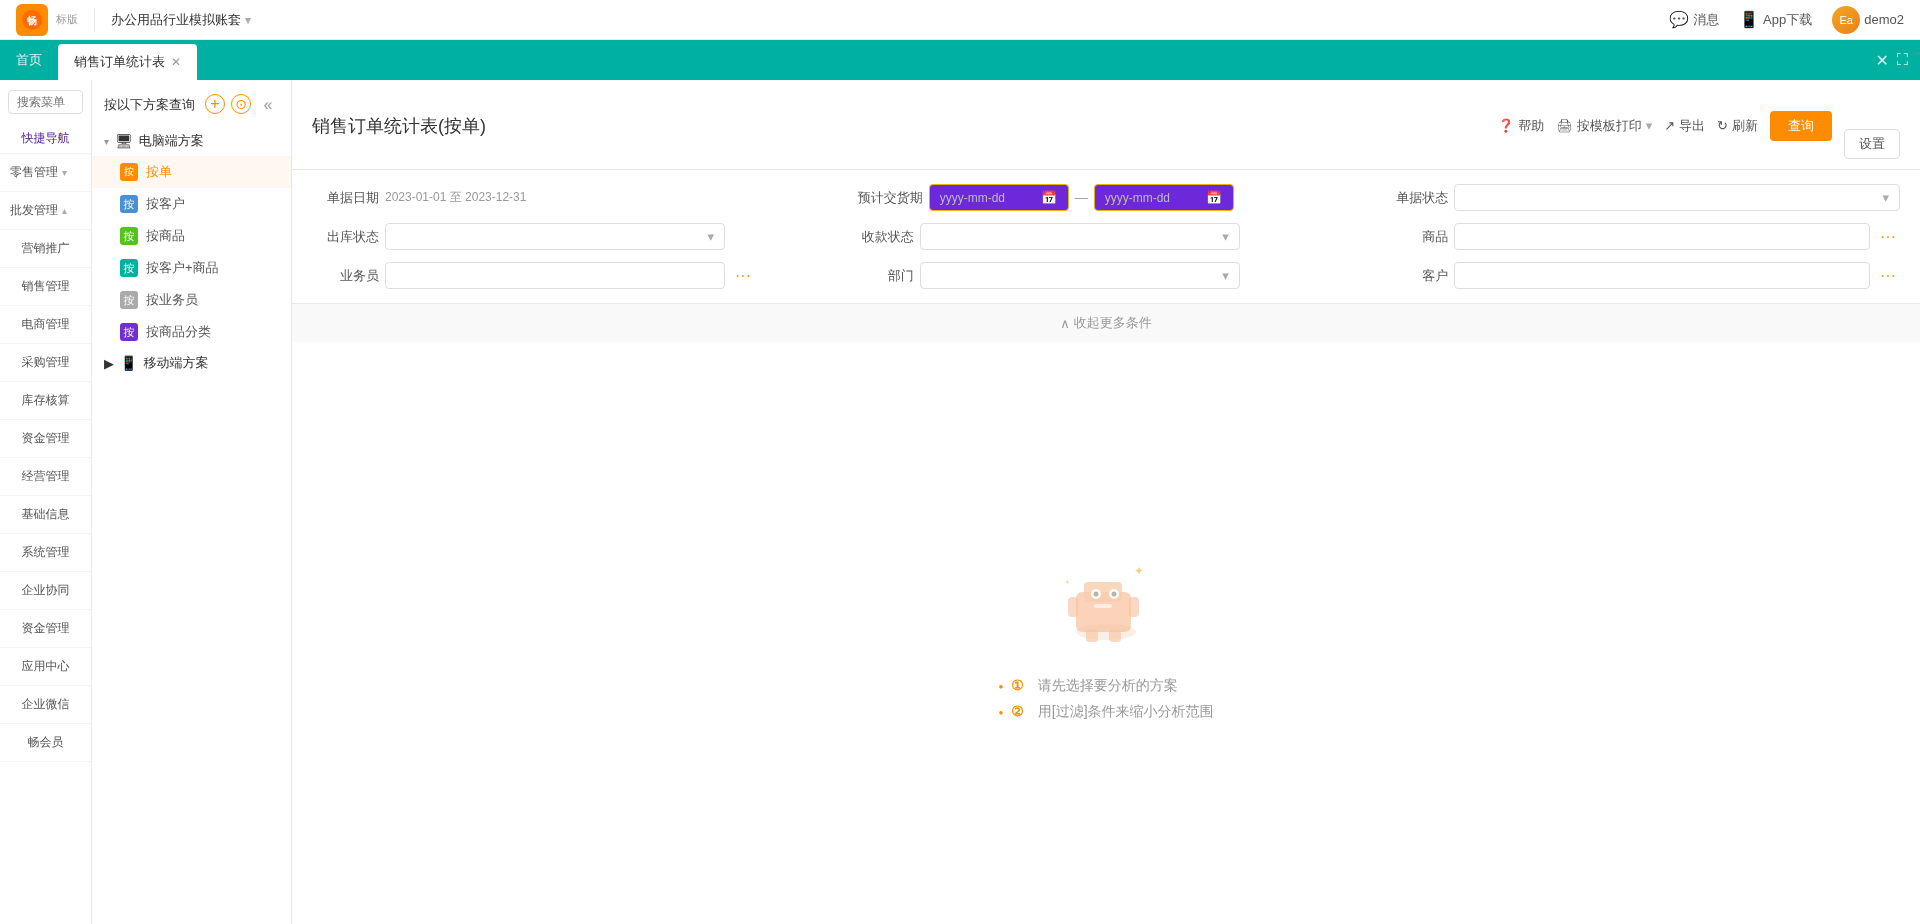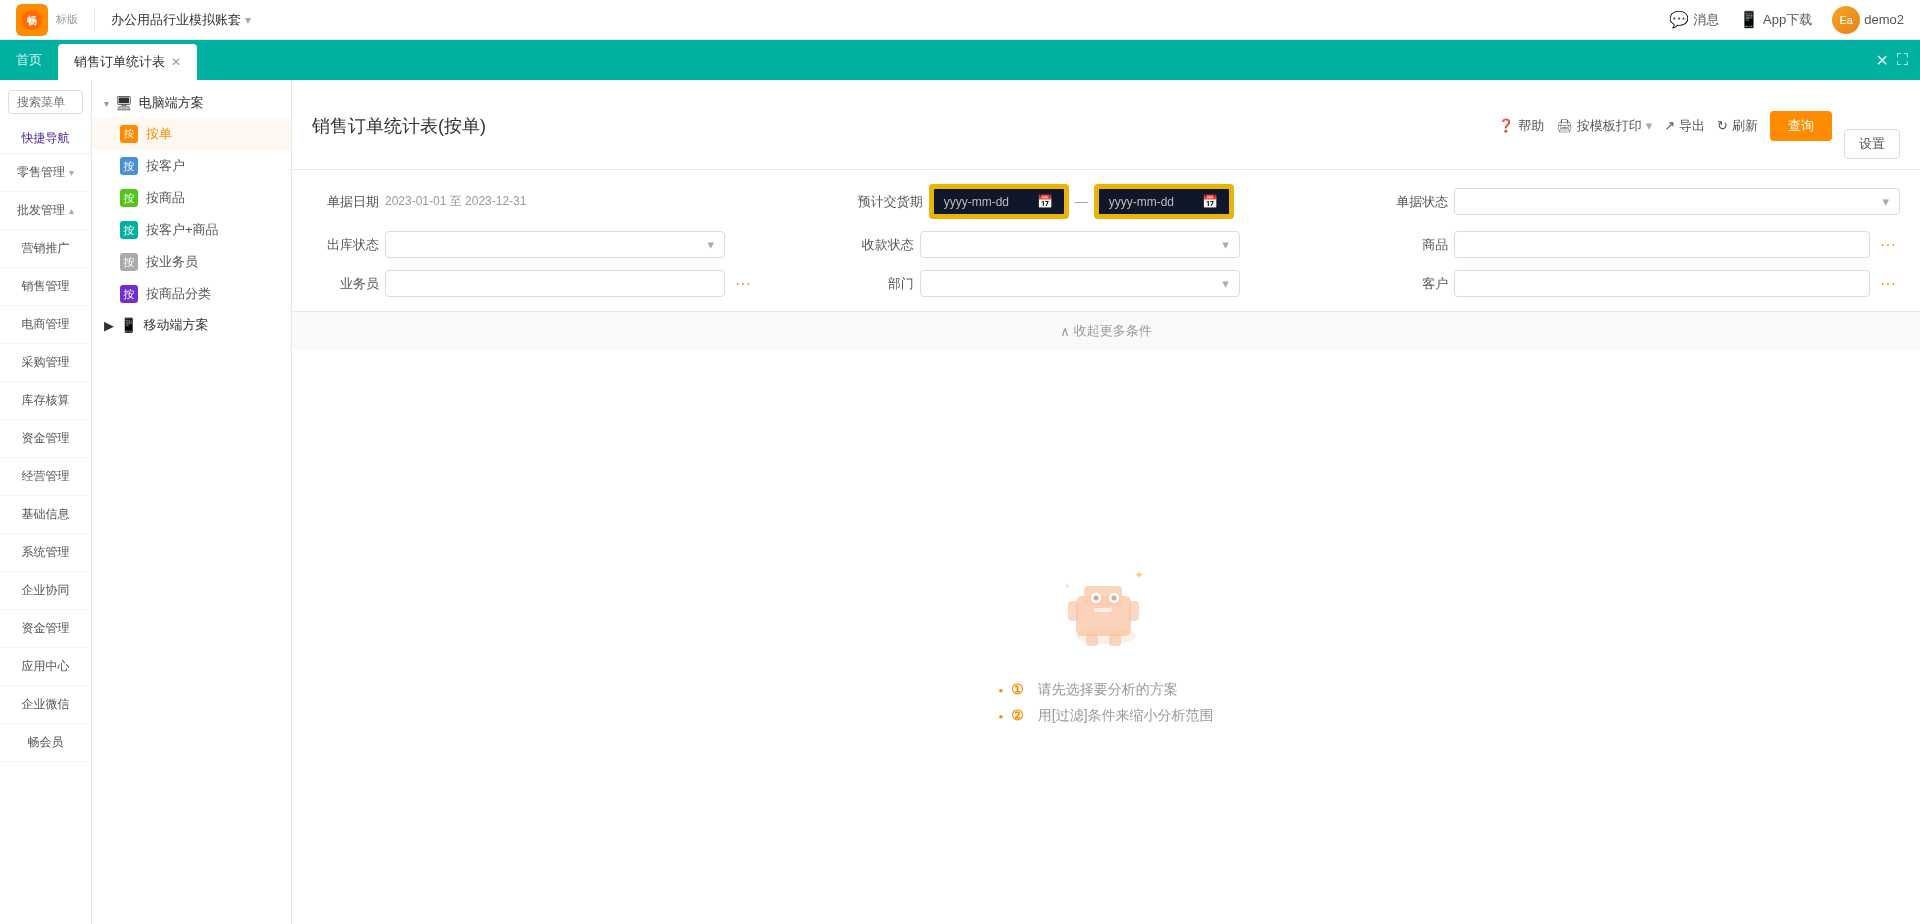--- a/index.html
+++ b/index.html
@@ -26,21 +26,21 @@
 
     
     .main-layout { display: flex; flex: 1; overflow: hidden; }
 
     
     .sidebar { width: 92px; background: #fff; border-right: 1px solid #e8e8e8; display: flex; flex-direction: column; overflow-y: auto; }
     .sidebar-search { padding: 10px 8px; }
     .sidebar-search input { width: 100%; border: 1px solid #ddd; border-radius: 4px; padding: 4px 8px; font-size: 12px; }
     .sidebar-quick { padding: 6px 8px 6px; text-align: center; font-size: 12px; color: #4c1d95; cursor: pointer; border-bottom: 1px solid #f0f0f0; }
     .sidebar-nav-item { padding: 10px 8px; text-align: center; cursor: pointer; font-size: 12px; color: #555; display: flex; align-items: center; justify-content: center; gap: 4px; border-bottom: 1px solid #f5f5f5; }
-    .sidebar-nav-item.has-arrow { justify-content: center; padding: 10px 10px; }
+    .sidebar-nav-item.has-arrow { justify-content: flex-start; padding: 10px 10px; }
 
     
     .content { flex: 1; display: flex; overflow: hidden; background: #f5f5f5; }
 
     
     .left-panel { width: 200px; background: #fff; border-right: 1px solid #e8e8e8; padding: 8px 0; overflow-y: auto; }
     .left-panel-header { display: flex; align-items: center; justify-content: space-between; padding: 6px 12px 10px; }
     .left-panel-title { font-size: 13px; color: #333; font-weight: 500; }
     .left-panel-actions { display: flex; gap: 6px; }
     .left-panel-action { width: 22px; height: 22px; border-radius: 50%; display: flex; align-items: center; justify-content: center; cursor: pointer; color: #ff8c00; font-size: 14px; border: 1px solid #ff8c00; }
@@ -78,21 +78,21 @@
     .filter-label { font-size: 13px; color: #555; white-space: nowrap; min-width: 56px; text-align: right; }
     .filter-date-group { display: flex; align-items: center; gap: 8px; }
     .filter-date-btn { padding: 4px 8px; border: 1px solid #ddd; border-radius: 4px; background: #fff; cursor: pointer; font-size: 12px; color: #555; }
     .filter-date-btn.active { background: #ff8c00; color: #fff; border-color: #ff8c00; border-radius: 10px; }
     .filter-date-range { font-size: 12px; color: #999; }
     .filter-input { border: 1px solid #ddd; border-radius: 4px; padding: 5px 10px; font-size: 13px; color: #333; min-width: 180px; background: #fff; }
     .filter-select { border: 1px solid #ddd; border-radius: 4px; padding: 5px 10px; font-size: 13px; color: #aaa; min-width: 200px; background: #fff; display: flex; align-items: center; justify-content: space-between; cursor: pointer; }
     .filter-select .select-arrow { color: #aaa; }
     .filter-item { display: flex; align-items: center; gap: 6px; flex: 1; min-width: 280px; margin-left: 11px; }
     .filter-dots { color: #ff8c00; cursor: pointer; font-size: 16px; padding: 0 4px; }
-    .filter-date-input { border: 5px solid #eab308; border-radius: 4px; padding: 5px 10px; font-size: 13px; color: #aaa; min-width: 150px; background: #0f172a; display: flex; align-items: center; justify-content: space-between; cursor: pointer; }
+    .filter-date-input { border: 1px solid #eab308; border-radius: 4px; padding: 5px 10px; font-size: 13px; color: #aaa; min-width: 150px; background: #6d28d9; display: flex; align-items: center; justify-content: space-between; cursor: pointer; }
     .filter-date-sep { color: #999; }
 
     
     .collapse-row { display: flex; justify-content: center; align-items: center; padding: 10px; background: #f9f9f9; cursor: pointer; color: #999; font-size: 13px; gap: 4px; }
 
     
     .empty-state { flex: 1; display: flex; flex-direction: column; align-items: center; justify-content: center; padding: 60px 20px; background: #fff; }
     .empty-state-icon { width: 120px; height: 120px; margin-bottom: 20px; opacity: 0.7; }
     .empty-state-tips { list-style: none; }
     .empty-state-tips li { display: flex; align-items: flex-start; gap: 8px; color: #999; font-size: 14px; margin-bottom: 8px; }
@@ -207,20 +207,34 @@
       <span>企业微信</span>
     </div>
     <div class="sidebar-nav-item">
       <span>畅会员</span>
     </div>
   </div>
 
   <div class="content">
 
     <div class="left-panel">
+      <div class="left-panel-header">
+        <span class="left-panel-title">按以下方案查询</span>
+        <div class="left-panel-actions">
+          <div class="left-panel-action" style="width:20px;height:20px;font-size:16px;border:1px solid #ff8c00;border-radius:50%;display:flex;align-items:center;justify-content:center;color:#ff8c00;cursor:pointer;">
+            <span>+</span>
+          </div>
+          <div class="left-panel-action" style="width:20px;height:20px;font-size:14px;border:1px solid #ff8c00;border-radius:50%;display:flex;align-items:center;justify-content:center;color:#ff8c00;cursor:pointer;">
+            <span>⊙</span>
+          </div>
+          <div class="left-panel-action collapse" style="border:none;color:#999;font-size:16px;cursor:pointer;">
+            <span>«</span>
+          </div>
+        </div>
+      </div>
 
       <div class="scheme-section">
         <div class="scheme-section-header">
           <span class="arrow">▾</span>
           <span style="font-size:14px;">🖥</span>
           <span>电脑端方案</span>
         </div>
 
         <div class="scheme-item active">
           <div class="scheme-icon orange">按</div>

